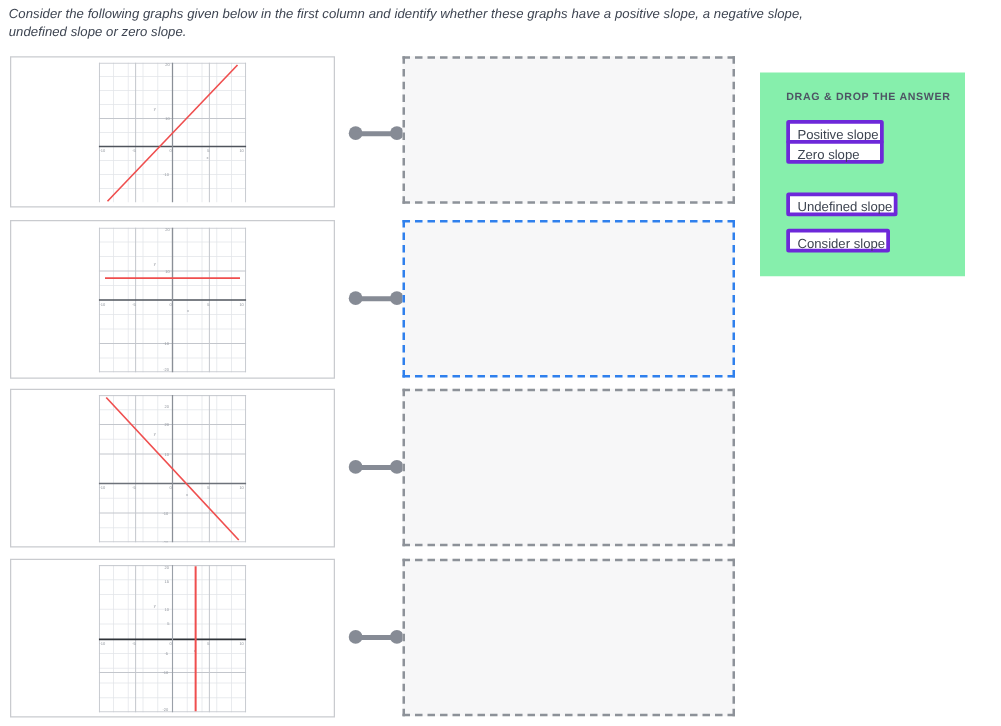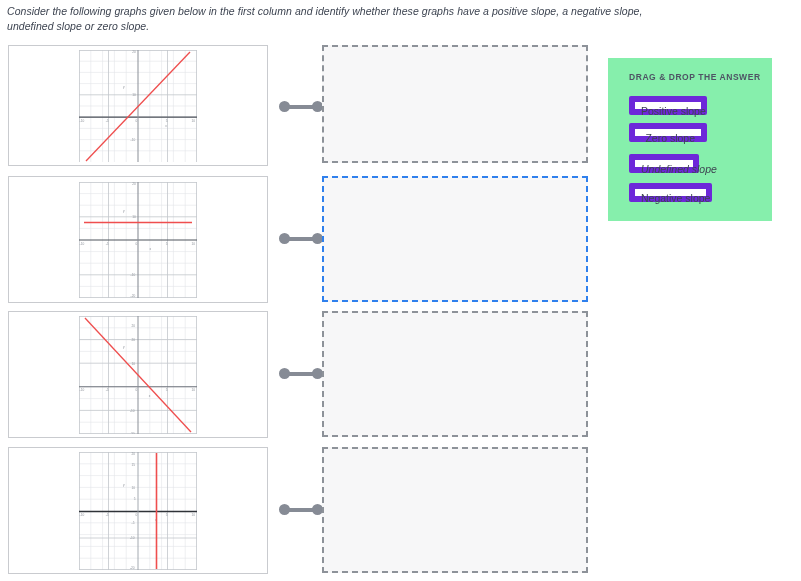--- a/index.html
+++ b/index.html
@@ -108,32 +108,32 @@
     font-weight: bold;
     letter-spacing: 0.55px;
     color: #4e5464;
   }
   .answer-chip {
     position: absolute;
     left: 21px;
     height: 19px;
     padding: 0 6px;
     background: #ffffff;
-    border: 6px solid #6d28d9;
+    border: 3px solid #6d28d9;
     border-radius: 2px;
     font-size: 10.5px;
     line-height: 19px;
     color: #3d4451;
     white-space: nowrap;
     box-sizing: border-box;
-    text-align: right;
+    text-align: left;
   }
   .answer-chip.a1 { top: 38px;  width: 78px; }
-  .answer-chip.a2 { top: 65px;  width: 78px; }
-  .answer-chip.a3 { top: 96px;  width: 70px; font-style: italic; }
+  .answer-chip.a2 { top: 54px;  width: 78px; }
+  .answer-chip.a3 { top: 96px;  width: 89px; }
   .answer-chip.a4 { top: 125px; width: 83px; }
 </style>
 </head>
 <body>
 
 <div id="question-text">Consider the following graphs given below in the first column and identify whether these graphs have a positive slope, a negative slope, undefined slope or zero slope.</div>
 
 <div class="graph-card g1">
   <div class="plot-wrap">
     <svg class="plot-svg" width="118" height="112" viewBox="0 0 118 112">
@@ -359,14 +359,14 @@
 <div class="drop-zone d1"></div>
 <div class="drop-zone d2 active"></div>
 <div class="drop-zone d3"></div>
 <div class="drop-zone d4"></div>
 
 <div id="answer-bank">
   <div id="answer-bank-title">DRAG &amp; DROP THE ANSWER</div>
   <div class="answer-chip a1">Positive slope</div>
   <div class="answer-chip a2">Zero slope</div>
   <div class="answer-chip a3">Undefined slope</div>
-  <div class="answer-chip a4">Negative slope</div>
+  <div class="answer-chip a4">Consider slope</div>
 </div>
 
 </body></html>

